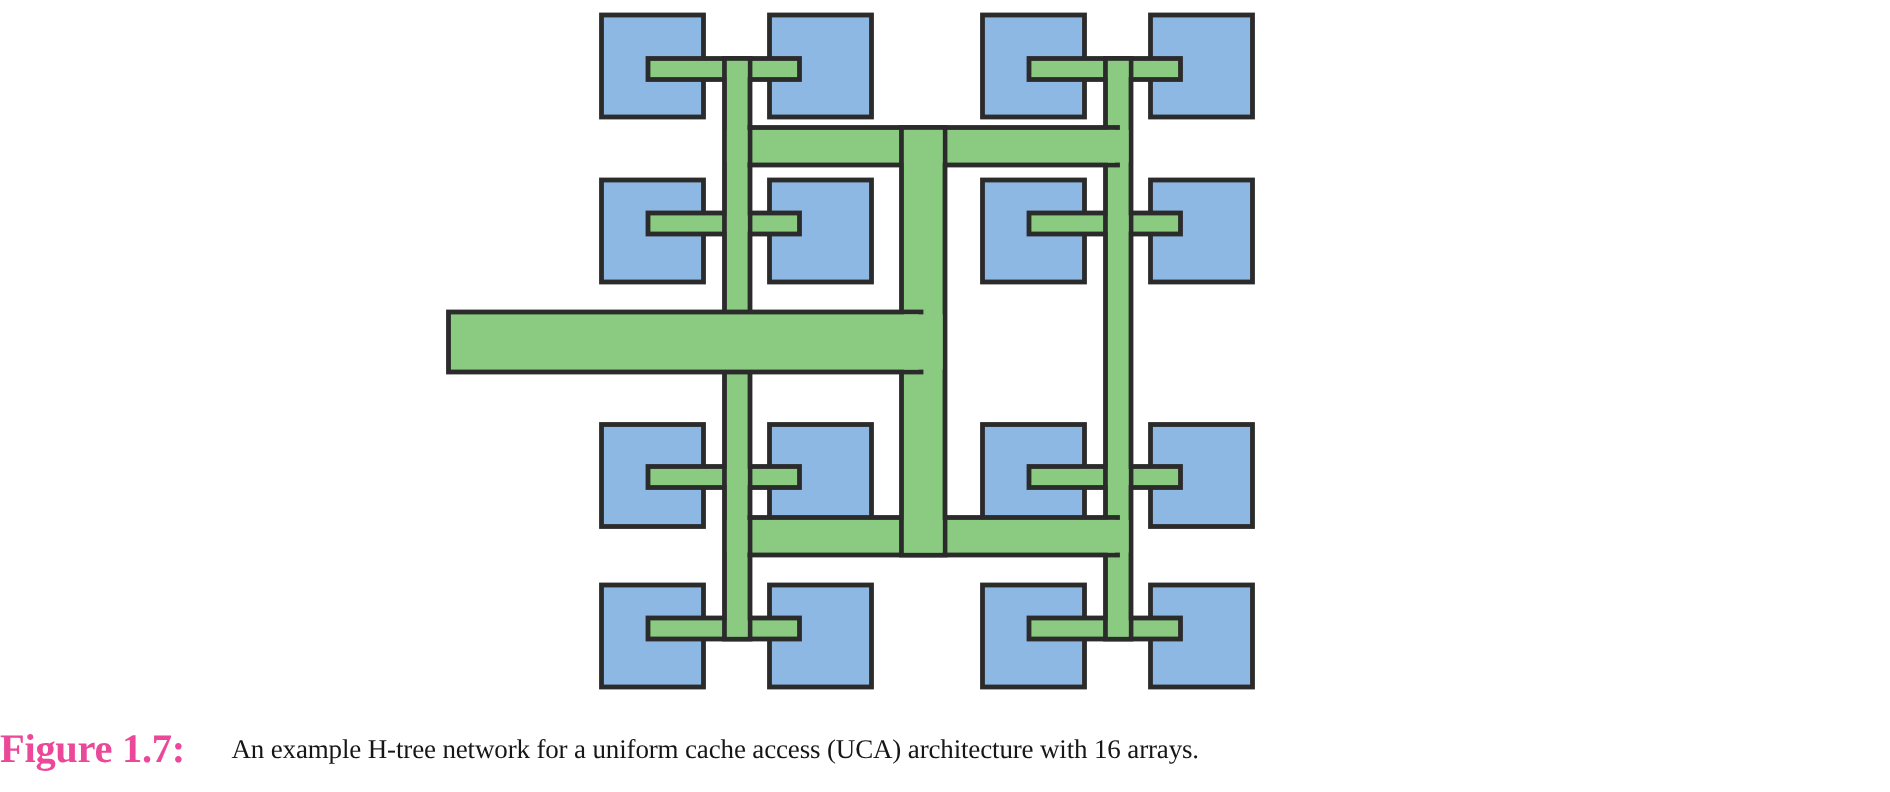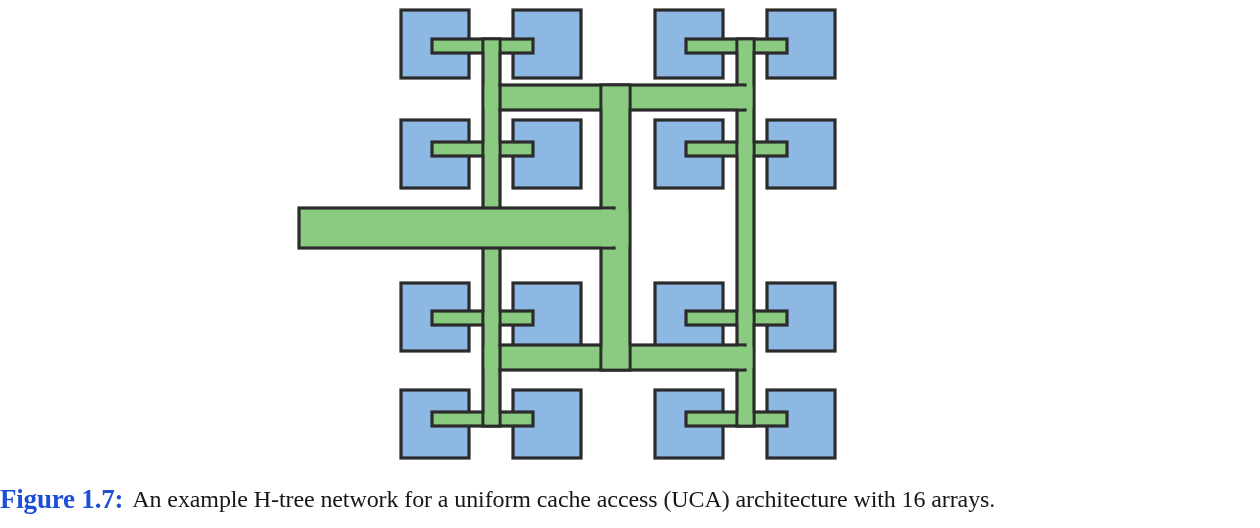--- a/index.html
+++ b/index.html
@@ -36,31 +36,31 @@
     position: absolute;
     left: 0;
     top: 470px;
     width: 1260px;
     height: 58px;
     display: flex;
     align-items: center;
     white-space: nowrap;
   }
   .cap-label {
-    color: #1d4ed8;
+    color: #ec4899;
     font-weight: bold;
     font-size: 27px;
     font-family: "Liberation Serif", serif;
     letter-spacing: -0.2px;
   }
   .cap-text {
     color: #161616;
-    font-size: 24px;
+    font-size: 18px;
     font-family: "Liberation Serif", serif;
-    margin-left: 9px;
+    margin-left: 31px;
     letter-spacing: -0.1px;
   }
 </style>
 </head>
 <body>
 
 <div id="figure-root">
 
   <div id="htree-figure">
     <svg id="htree-svg" viewBox="0 0 1260 465" xmlns="http://www.w3.org/2000/svg">

